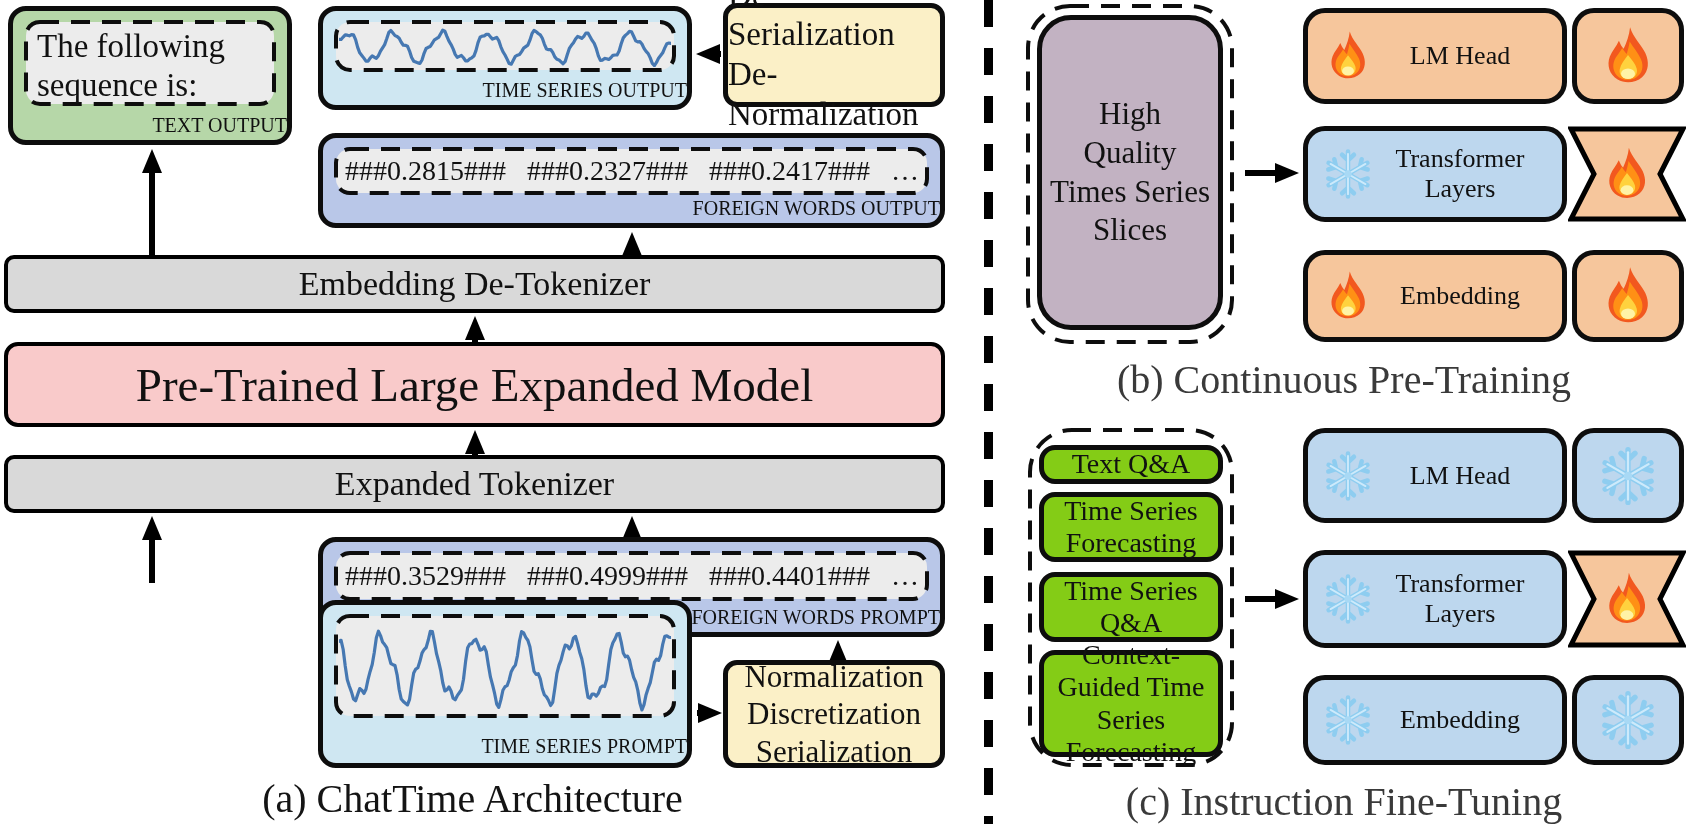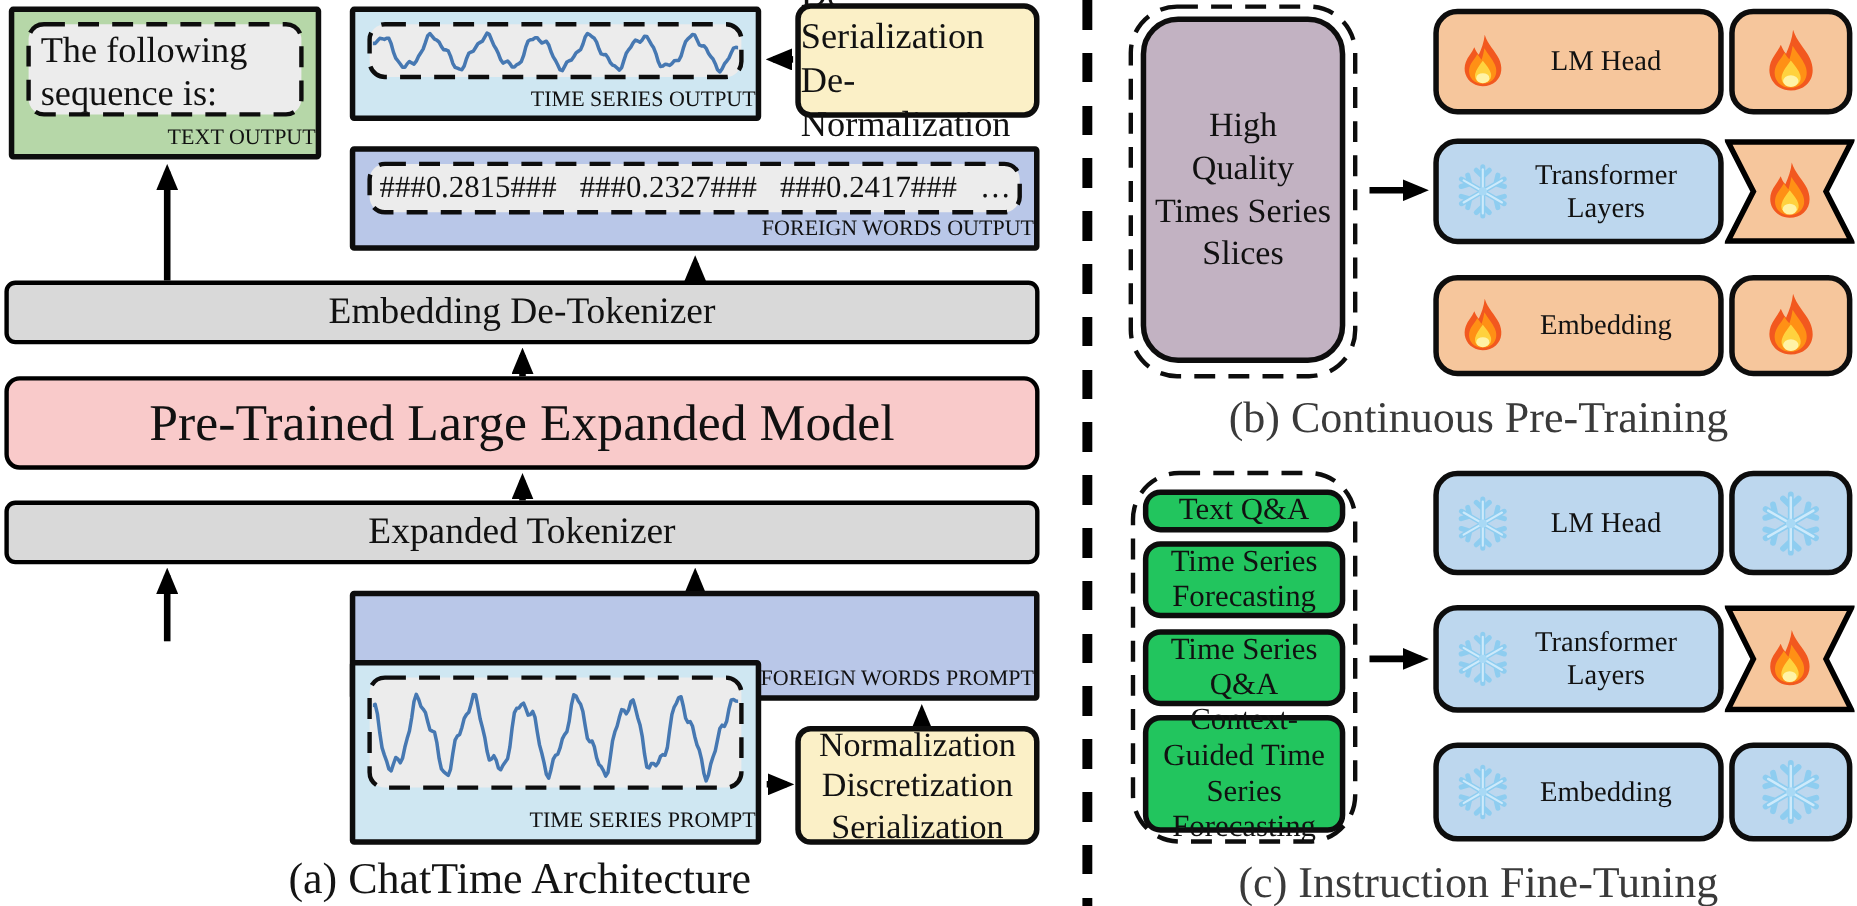--- a/index.html
+++ b/index.html
@@ -1,21 +1,21 @@
 <!DOCTYPE html>
 <html><head>
 <meta charset="utf-8">
 <style>
   html,body{margin:0;padding:0;background:#fff;}
   body{font-family:"Liberation Serif","DejaVu Serif",serif;color:#111;}
   .stage{position:relative;width:1688px;height:824px;background:#fff;overflow:hidden;}
 
   
   .abs{position:absolute;}
-  .card{position:absolute;border:5px solid #0d0d0d;border-radius:4px;box-sizing:border-box;}
+  .card{position:absolute;border:5px solid #0d0d0d;border-radius:18px;box-sizing:border-box;}
   .card.green{background:#b6d7a8;}
   .card.lblue{background:#cfe7f2;}
   .card.lav{background:#b9c7e8;}
   .card.yellow{background:#fbf0c7;border-radius:14px;}
   .bar{position:absolute;border:4px solid #000;border-radius:10px;background:#d9d9d9;
        box-sizing:border-box;display:flex;align-items:center;justify-content:center;font-size:34px;}
   .bar.pink{background:#f9caca;border-radius:14px;font-size:47px;}
 
   .inner{position:absolute;left:10px;right:10px;top:8px;}
   .dash-svg{position:absolute;inset:0;width:100%;height:100%;}
@@ -30,21 +30,21 @@
   .caption.gray{color:#3a3a3a;}
 
   .wave{position:absolute;left:6px;right:6px;top:6px;bottom:6px;width:calc(100% - 12px);height:calc(100% - 12px);}
   .wave polyline{fill:none;stroke:#4678b2;stroke-width:3.2;stroke-linejoin:round;stroke-linecap:round;vector-effect:non-scaling-stroke;}
 
   
   .divider{position:absolute;left:984px;top:0;width:9px;height:824px;
            background:repeating-linear-gradient(to bottom,#000 0 27px,transparent 27px 48px);}
   .srcbox{position:absolute;border:5px solid #0d0d0d;border-radius:34px;box-sizing:border-box;background:#c2b2c2;
           display:flex;align-items:center;justify-content:center;text-align:center;font-size:31px;line-height:1.25;padding:0 8px;}
-  .task{position:absolute;border:5px solid #0d0d0d;border-radius:16px;box-sizing:border-box;background:#22c55e;
+  .task{position:absolute;border:5px solid #0d0d0d;border-radius:16px;box-sizing:border-box;background:#84cc16;
         display:flex;align-items:center;justify-content:center;text-align:center;font-size:28px;line-height:1.15;padding:0 6px;}
   .rowbox{position:absolute;border:5px solid #0d0d0d;border-radius:22px;box-sizing:border-box;
           display:flex;align-items:center;justify-content:center;text-align:center;font-size:26px;line-height:1.15;padding-left:58px;padding-right:8px;}
   .rowbox.orange{background:#f6c69c;}
   .rowbox.blue{background:#bdd7ee;}
   .sidebox{position:absolute;border:5px solid #0d0d0d;border-radius:22px;box-sizing:border-box;
            display:flex;align-items:center;justify-content:center;}
   .sidebox.orange{background:#f6c69c;}
   .sidebox.blue{background:#bdd7ee;}
   .row-icon{position:absolute;left:12px;top:50%;transform:translateY(-50%);width:56px;height:56px;}
@@ -165,20 +165,26 @@
     <div class="card-label">FOREIGN WORDS OUTPUT</div>
   </div>
 
   <div class="bar" style="left:4px;top:255px;width:941px;height:58px">Embedding De-Tokenizer</div>
 
   <div class="bar pink" style="left:4px;top:342px;width:941px;height:85px">Pre-Trained Large Expanded Model</div>
 
   <div class="bar" style="left:4px;top:455px;width:941px;height:58px">Expanded Tokenizer</div>
 
   <div class="card lav" style="left:318px;top:537px;width:627px;height:100px">
+    <div class="inner" style="bottom:34px;height:52px">
+      <svg class="dash-svg">
+          <rect x="3" y="3" width="591" height="46" rx="14"></rect>
+        </svg>
+      <div class="tokens">###0.3529###   ###0.4999###   ###0.4401###   …</div>
+    </div>
     <div class="card-label">FOREIGN WORDS PROMPT</div>
   </div>
 
 
   <div class="card lblue" style="left:318px;top:600px;width:374px;height:168px">
     <div class="inner" style="bottom:44px;height:106px">
       <svg class="dash-svg">
           <rect x="3" y="3" width="338" height="100" rx="14"></rect>
         </svg>
       <svg class="wave" viewBox="0 0 320 64" preserveAspectRatio="none">

